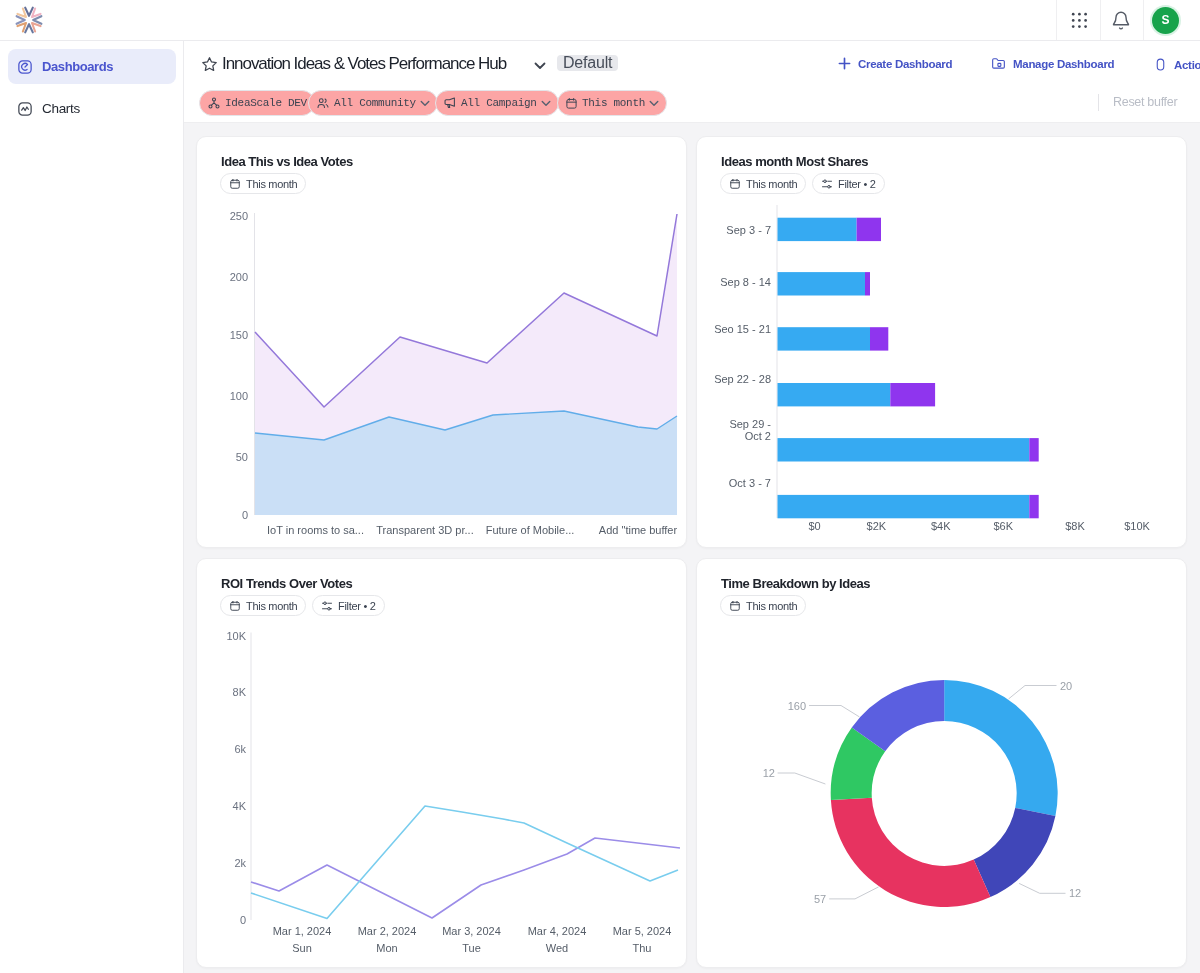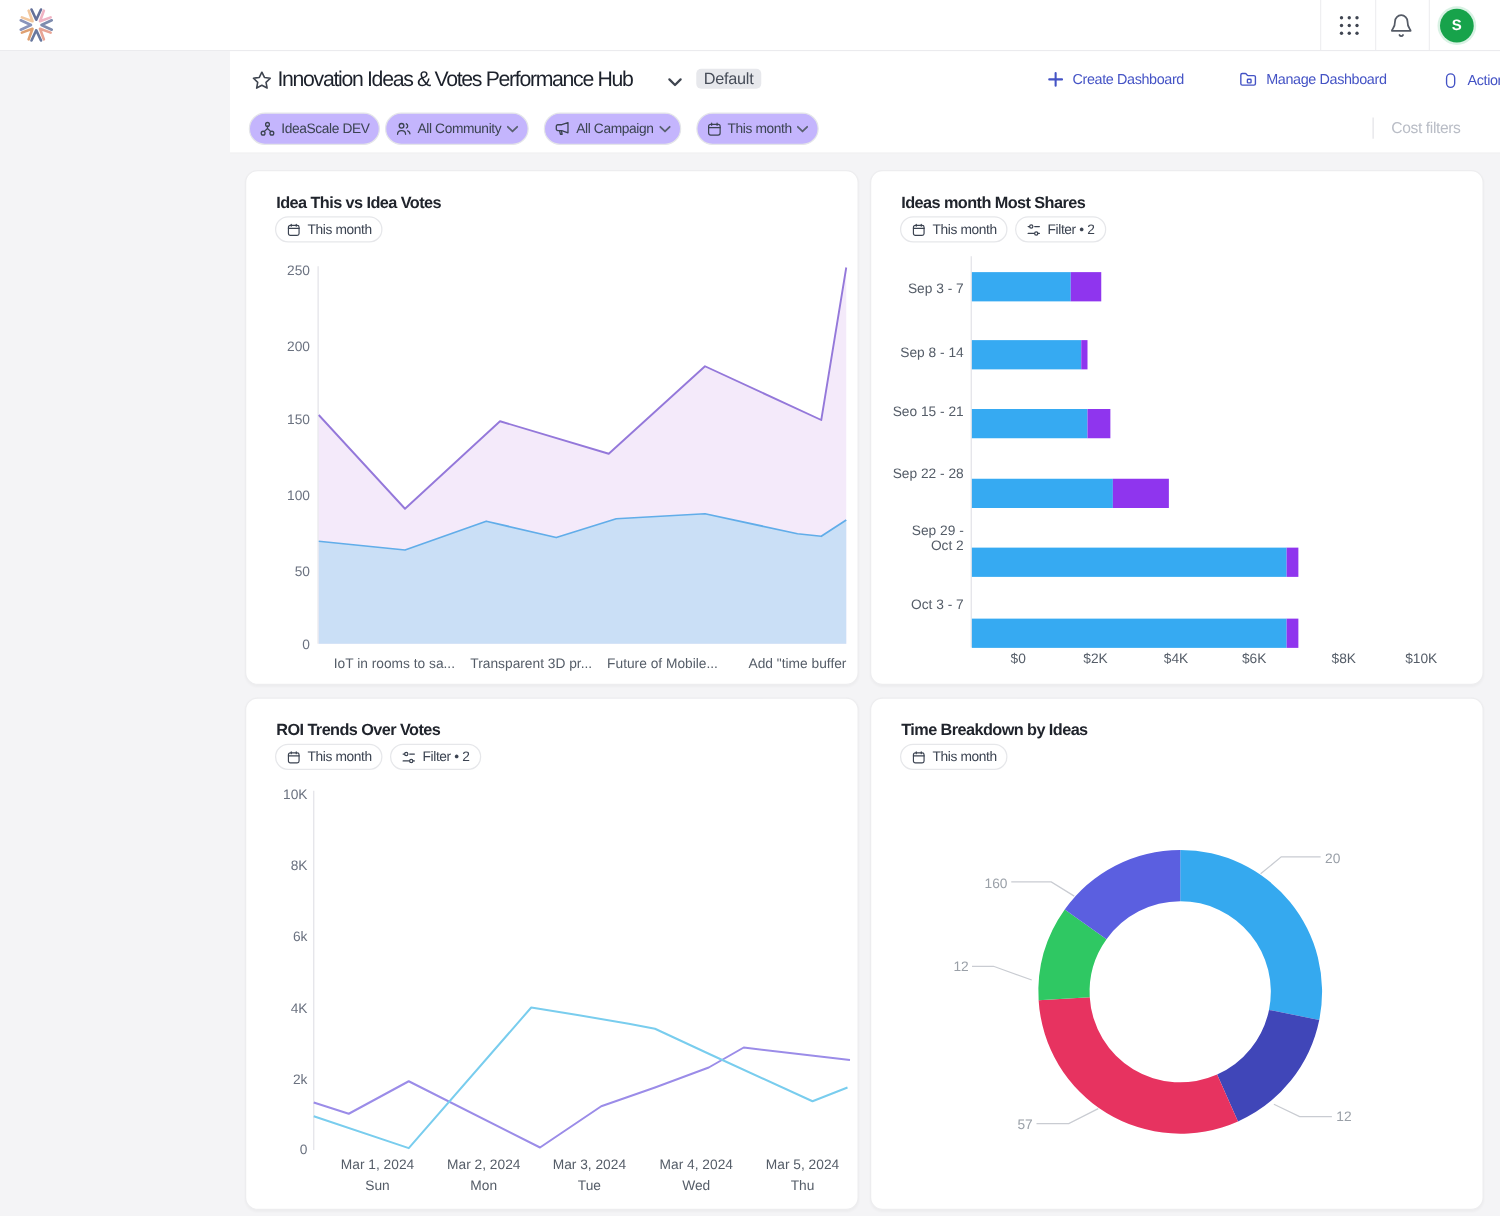--- a/index.html
+++ b/index.html
@@ -16,24 +16,24 @@
 #sidebar { position:absolute; left:0; top:41px; width:184px; height:932px; background:#fff; border-right:1px solid #ebebee; }
 .nav-item { position:absolute; left:8px; width:168px; height:35px; border-radius:8px; display:flex; align-items:center; font-size:14px; }
 .nav-item svg { margin-left:9px; margin-right:9px; }
 #nav-dash { top:8px; background:#e9ecfa; color:#4a55ce; font-weight:bold; font-size:13px; letter-spacing:-0.4px; }
 #nav-charts { top:50px; color:#252a33; font-weight:normal; font-size:13.5px; letter-spacing:-0.3px; }
 
 #header { position:absolute; left:184px; top:41px; width:1016px; height:82px; background:#fff; border-bottom:1px solid #eeeef0; }
 #star { position:absolute; left:17px; top:15px; }
 #page-title { position:absolute; left:38px; top:13px; font-size:17px; font-weight:normal; color:#1c212b; letter-spacing:-1.05px;}
 #title-chev { position:absolute; left:350px; top:21px; }
-#badge-default { position:absolute; left:373px; top:14px; height:16px; background:#e7e8ec; border-radius:4px; font-size:13px; color:#474d59; line-height:16px; padding:0 6px; letter-spacing:-0.2px; }
-.hlink { position:absolute; top:16px; font-size:11.5px; font-weight:normal; color:#4453c5; letter-spacing:-0.3px; display:flex; align-items:center; gap:7px; }
-
-.pill { position:absolute; top:49px; height:26px; border:1px solid #e4e5e9; border-radius:13px; background:#c4b5fd; display:flex; align-items:center; font-size:11px; letter-spacing:-0.3px; color:#3b4351; padding:0 7px; gap:4px; }
+#badge-default { position:absolute; left:373px; top:14px; height:16px; background:#e7e8ec; border-radius:4px; font-size:16px; color:#474d59; line-height:16px; padding:0 6px; letter-spacing:-0.2px; }
+.hlink { position:absolute; top:16px; font-size:11.5px; font-weight:bold; color:#4453c5; letter-spacing:-0.3px; display:flex; align-items:center; gap:7px; }
+
+.pill { position:absolute; top:49px; height:26px; border:1px solid #e4e5e9; border-radius:13px; background:#fca5a5; display:flex; align-items:center; font-size:11px; letter-spacing:-0.3px; color:#3b4351; padding:0 7px; gap:4px;font-family:Liberation Mono, monospace; }
 #reset { position:absolute; left:929px; top:54px; font-size:12.5px; letter-spacing:-0.3px; color:#b9bdc6; }
 #reset-div { position:absolute; left:914px; top:53px; width:1px; height:17px; background:#e4e4e8; }
 
 .card { position:absolute; width:491px; background:#fff; border-radius:10px; border:1px solid #ededef; box-shadow:0 1px 2px rgba(16,24,40,0.03); }
 .card h3 { position:absolute; left:24px; top:17px; font-size:13px; font-weight:bold; color:#20242c; letter-spacing:-0.45px; }
 .cpill { position:absolute; top:36px; height:21px; border:1px solid #e6e7ea; border-radius:11px; background:#fff; display:flex; align-items:center; font-size:11px; letter-spacing:-0.3px; color:#3b4351; padding:0 8px; gap:5px; }
 #card1 { left:196px; top:136px; height:412px; }
 #card2 { left:696px; top:136px; height:412px; }
 #card3 { left:196px; top:558px; height:410px; }
 #card4 { left:696px; top:558px; height:410px; }
@@ -67,20 +67,36 @@
         <circle cx="2.2" cy="14.600000000000001" r="1.35" fill="#404652"></circle>
         <circle cx="8.4" cy="14.600000000000001" r="1.35" fill="#404652"></circle>
         <circle cx="14.600000000000001" cy="14.600000000000001" r="1.35" fill="#404652"></circle>
       </svg>
     <svg id="bell" width="20" height="21" viewBox="0 0 24 24" fill="none" stroke="#555b66" stroke-width="1.7" stroke-linecap="round" stroke-linejoin="round">
         <path d="M18 8a6 6 0 0 0-12 0c0 7-3 7-3 9h18c0-2-3-2-3-9"></path>
         <path d="M10.3 21a1.94 1.94 0 0 0 3.4 0"></path>
       </svg>
     <div id="avatar">S</div>
   </div>
+  <div id="sidebar">
+    <div class="nav-item" id="nav-dash">
+      <svg width="16" height="16" viewBox="0 0 24 24" fill="none" stroke="#4a55ce" stroke-width="1.9" stroke-linecap="round" stroke-linejoin="round">
+          <rect x="2.8" y="2.8" width="18.4" height="18.4" rx="5.5"></rect>
+          <path d="M15.8 8.2 L12 12 M15.1 15.6 A5 5 0 1 1 15.8 8.2"></path>
+        </svg>
+      Dashboards
+    </div>
+    <div class="nav-item" id="nav-charts">
+      <svg width="16" height="16" viewBox="0 0 24 24" fill="none" stroke="#434955" stroke-width="1.9" stroke-linecap="round" stroke-linejoin="round">
+          <rect x="2.8" y="2.8" width="18.4" height="18.4" rx="5.5"></rect>
+          <path d="M7 13.8 l2.6-3.8 2.6 4.2 2.6-5.2 2.2 3.4"></path>
+        </svg>
+      Charts
+    </div>
+  </div>
   <div id="header">
     <svg id="star" width="17" height="17" viewBox="0 0 24 24" fill="none" stroke="#3f4550" stroke-width="1.8" stroke-linejoin="round">
         <path d="M12 2.5l2.9 5.9 6.6.9-4.8 4.6 1.2 6.5-5.9-3.1-5.9 3.1 1.2-6.5L2.5 9.3l6.6-.9z"></path>
       </svg>
     <div id="page-title">Innovation Ideas &amp; Votes Performance Hub</div>
     <svg id="title-chev" width="12" height="8" viewBox="0 0 12 8" fill="none" stroke="#3f4550" stroke-width="1.8" stroke-linecap="round" stroke-linejoin="round">
         <path d="M1.5 1.5 L6 6 L10.5 1.5"></path>
       </svg>
     <div id="badge-default">Default</div>
     <div class="hlink" style="left:654px">
@@ -121,21 +137,21 @@
           <path d="M1.5 1.5 L6 6 L10.5 1.5"></path>
         </svg></div>
     <div class="pill" style="left:373px" id="pill-month"><svg width="13" height="13" viewBox="0 0 24 24" fill="none" stroke="#3b4351" stroke-width="1.8" stroke-linecap="round" stroke-linejoin="round">
           <rect x="3.5" y="4.5" width="17" height="16" rx="3"></rect>
           <path d="M3.5 9.5h17"></path>
           <path d="M8 2.8v3.2M16 2.8v3.2"></path>
         </svg>This month<svg width="10" height="7" viewBox="0 0 12 8" fill="none" stroke="#596070" stroke-width="1.7" stroke-linecap="round" stroke-linejoin="round">
           <path d="M1.5 1.5 L6 6 L10.5 1.5"></path>
         </svg></div>
     <div id="reset-div"></div>
-    <div id="reset">Cost filters</div>
+    <div id="reset">Reset buffer</div>
   </div>
   <div class="card" id="card1">
     <h3>Idea This vs Idea Votes</h3>
     <div class="cpill" style="left:23px"><svg width="12" height="12" viewBox="0 0 24 24" fill="none" stroke="#3b4351" stroke-width="1.9" stroke-linecap="round" stroke-linejoin="round">
           <rect x="3.5" y="4.5" width="17" height="16" rx="3"></rect>
           <path d="M3.5 9.5h17"></path>
           <path d="M8 2.8v3.2M16 2.8v3.2"></path>
         </svg>This month</div>
     <svg class="chart-svg" id="svg1" width="491" height="412">
         <text x="51" y="83" font-size="11" fill="#6b7280" text-anchor="end">250</text>

